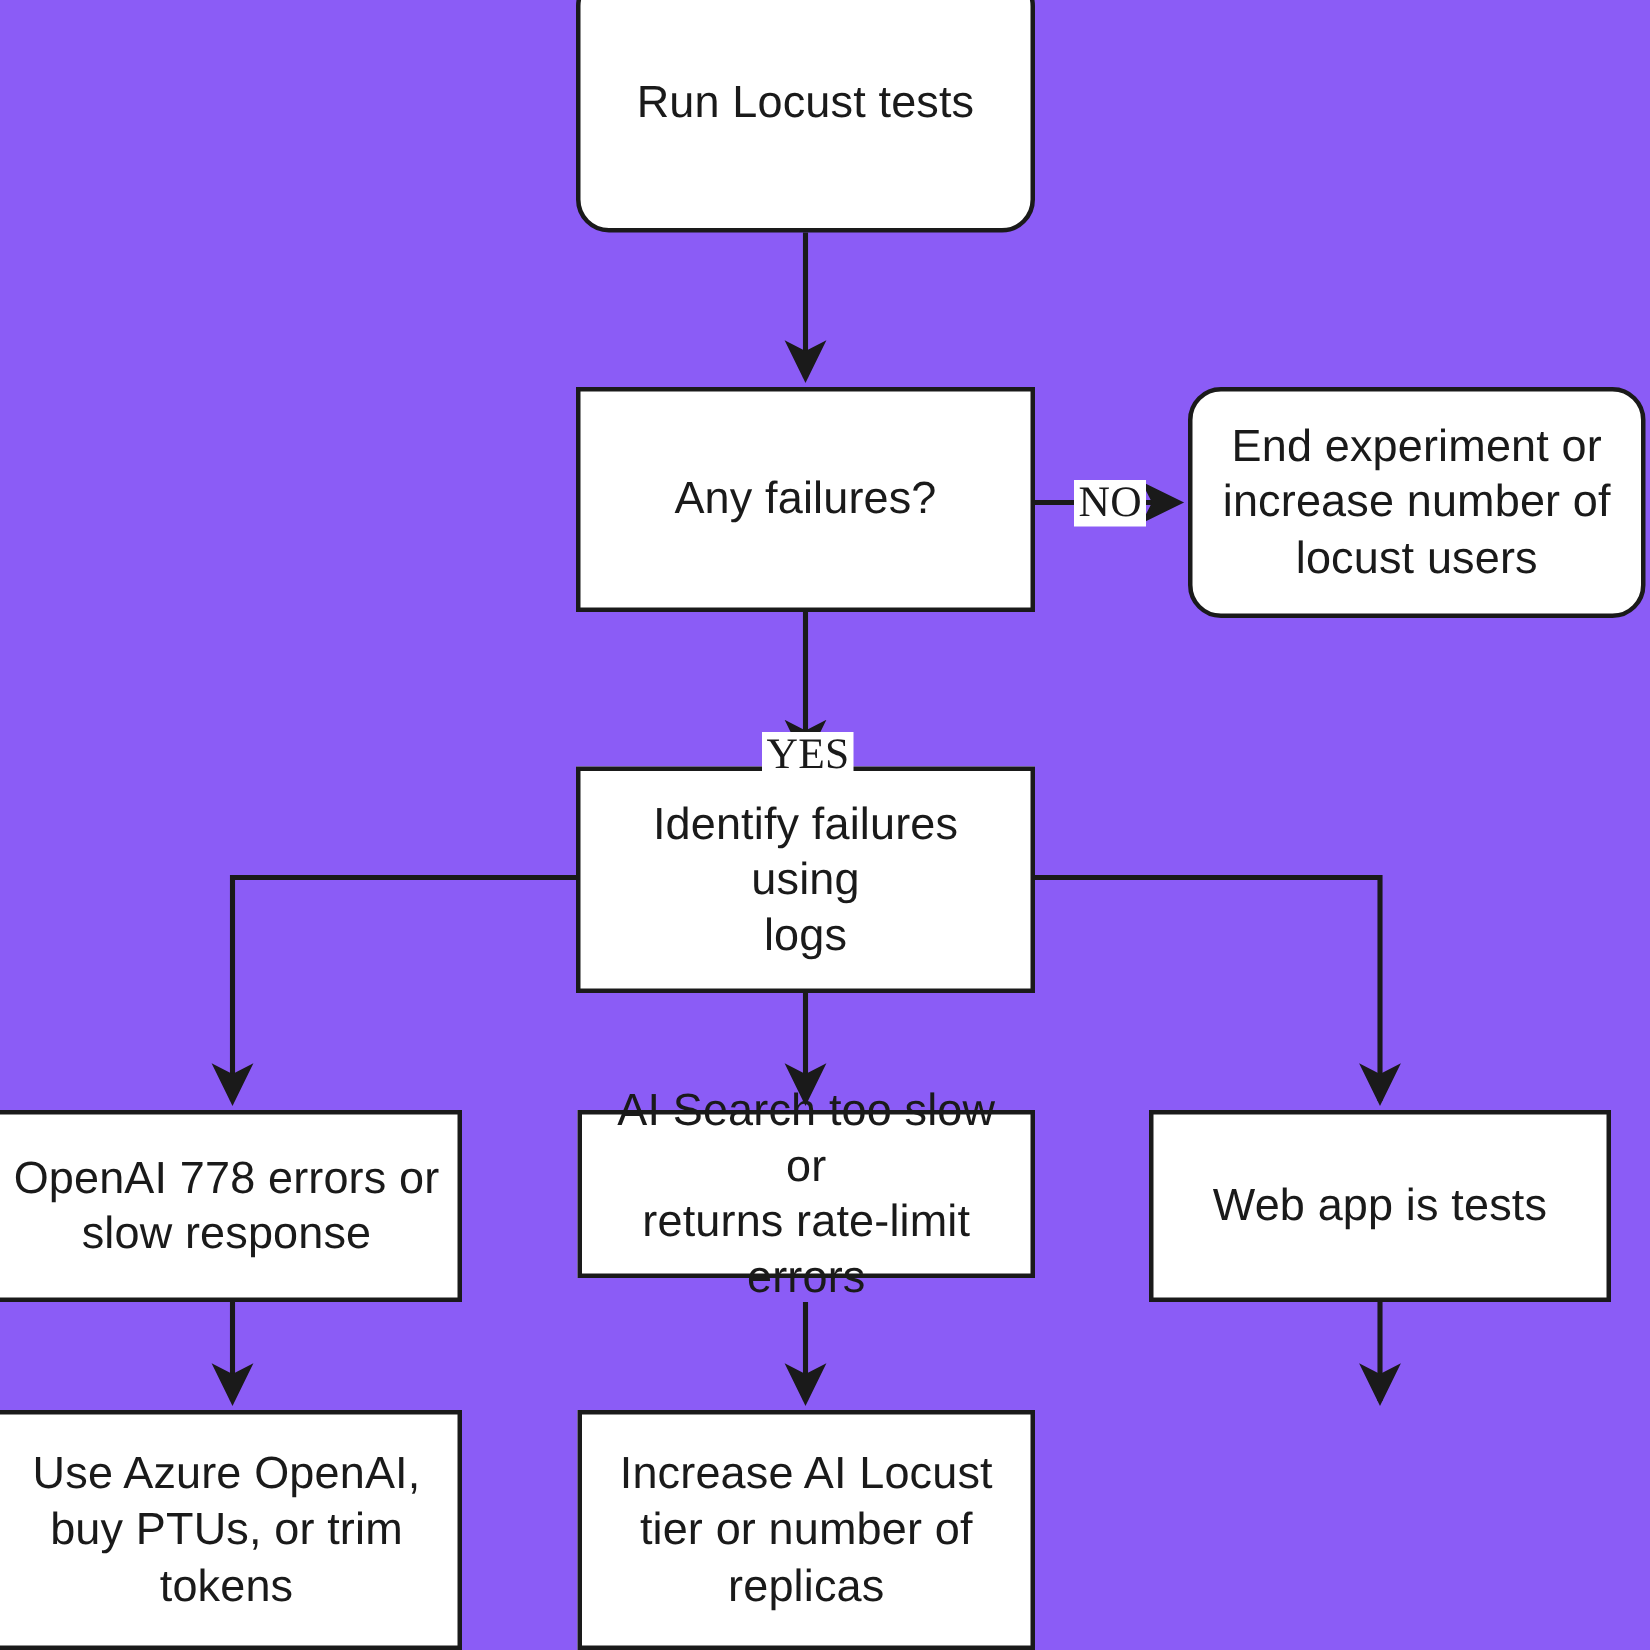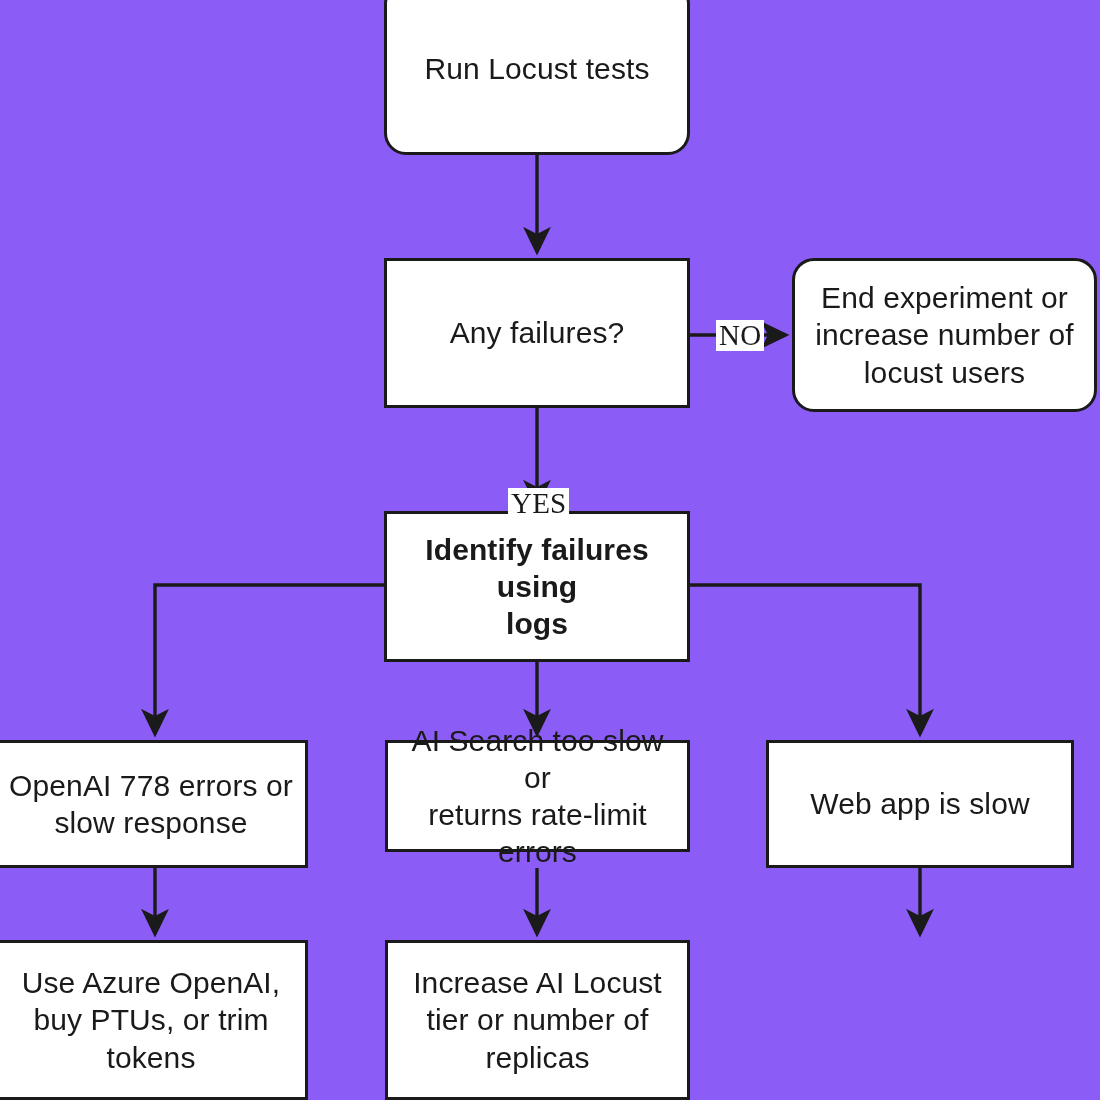--- a/index.html
+++ b/index.html
@@ -101,38 +101,38 @@
   <div class="node" style="left:384px; top:258px; width:306px; height:150px;">
     <span class="node-label">Any failures?</span>
   </div>
 
   <div class="node rounded" style="left:792px; top:258px; width:305px; height:154px;">
     <span class="node-label">End experiment or
 increase number of
 locust users</span>
   </div>
 
-  <div class="node" style="left:384px; top:511px; width:306px; height:151px;font-weight:bold;">
+  <div class="node" style="left:384px; top:511px; width:306px; height:151px;">
     <span class="node-label">Identify failures using
 logs</span>
   </div>
 
   <div class="node" style="left:-6px; top:740px; width:314px; height:128px;">
     <span class="node-label">OpenAI 778 errors or
 slow response</span>
   </div>
 
   <div class="node" style="left:385px; top:740px; width:305px; height:112px;">
     <span class="node-label">AI Search too slow or
 returns rate-limit
 errors</span>
   </div>
 
   <div class="node" style="left:766px; top:740px; width:308px; height:128px;">
-    <span class="node-label">Web app is slow</span>
+    <span class="node-label">Web app is tests</span>
   </div>
 
   <div class="node" style="left:-6px; top:940px; width:314px; height:160px;">
     <span class="node-label">Use Azure OpenAI,
 buy PTUs, or trim
 tokens</span>
   </div>
 
   <div class="node" style="left:385px; top:940px; width:305px; height:160px;">
     <span class="node-label">Increase AI Locust

